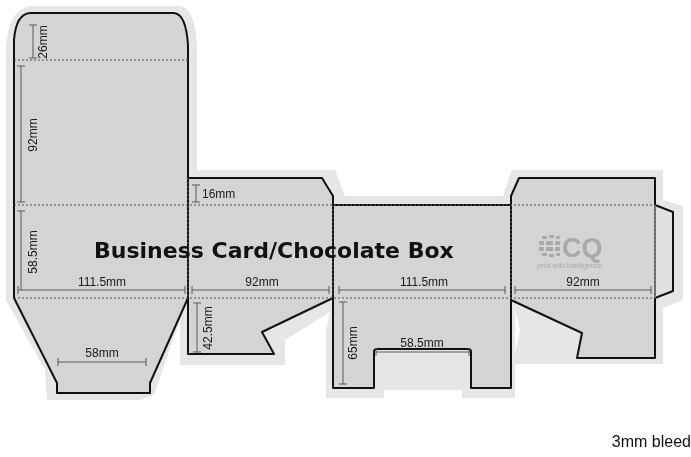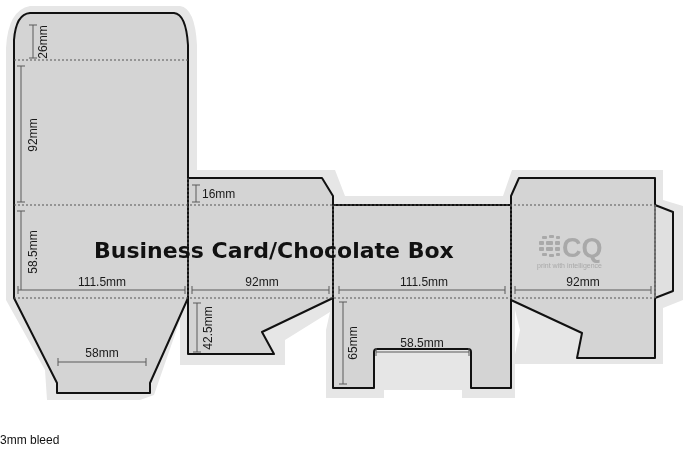--- a/index.html
+++ b/index.html
@@ -2,21 +2,21 @@
 <html><head>
 <meta charset="utf-8">
 <style>
   html, body { margin: 0; padding: 0; background: #ffffff; }
   body { width: 691px; height: 457px; position: relative; overflow: hidden; font-family: "Liberation Sans", sans-serif; }
   svg { position: absolute; left: 0; top: 0; }
   .dim { font-family: "Liberation Sans", sans-serif; font-size: 12px; fill: #1a1a1a; }
   .title { font-family: "DejaVu Sans", sans-serif; font-weight: bold; font-size: 22px; fill: #111111; }
   .logo-text { font-family: "Liberation Sans", sans-serif; font-size: 7px; fill: #a9a9a9; }
   .logo-big { font-family: "Liberation Sans", sans-serif; font-weight: bold; font-size: 27px; fill: #a9a9a9; }
-  .footer { position: absolute; left: 0; width: 691px; top: 433px; text-align: left; font-size: 12px; color: #111; }
+  .footer { position: absolute; left: 0; width: 691px; top: 433px; text-align: right; font-size: 16px; color: #111; }
 </style>
 </head>
 <body>
 
 <svg width="691" height="457" viewBox="0 0 691 457" xmlns="http://www.w3.org/2000/svg">
 
   <g fill="#e6e6e6" stroke="none">
     <path d="M6,48 Q8,10 30,6 L180,6 Q195,8 197,45 L197,170 L335,170 L345,196 L345,196 L503,196 L503,196 L512,170 L663,170 L663,200 L683,206 L683,300 L663,308 L663,364 L513,364 L520,330 L515,310 L515,398 L462,398 L462,390 L384,390 L384,398 L326,398 L326,330 L330,312 L285,340 L285,365 L180,365 L180,320 L154,395 L140,400 L47,400 L45,370 L6,300 Z"></path>
   </g>
 

